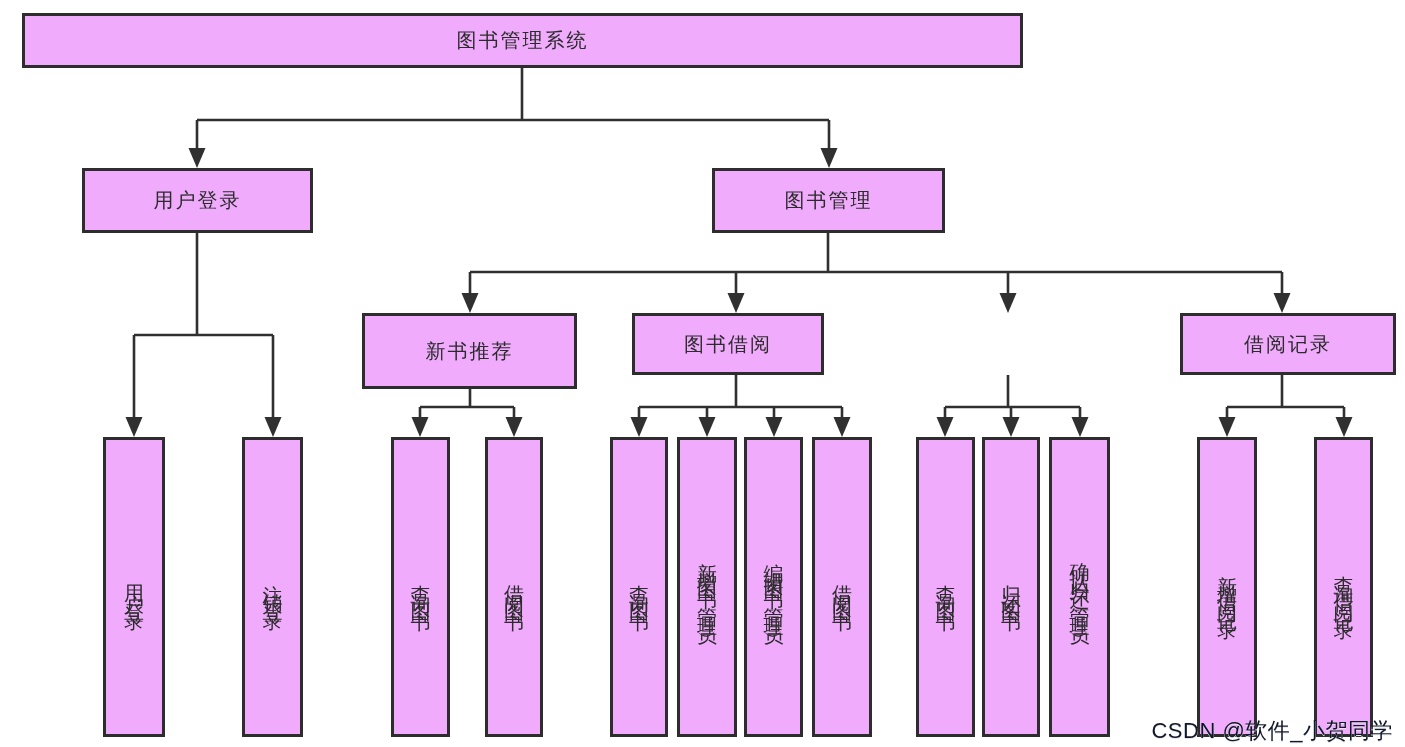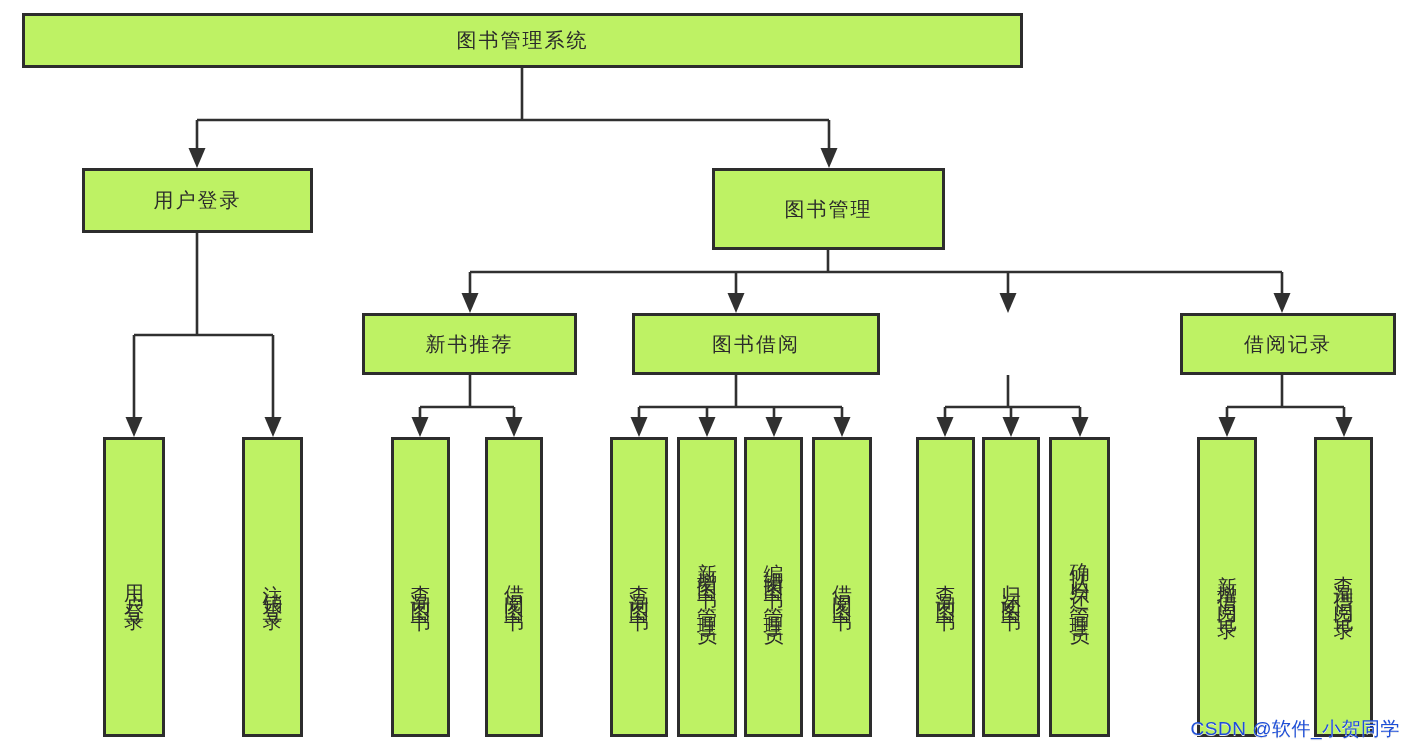--- a/index.html
+++ b/index.html
@@ -20,21 +20,21 @@
     width: 1405px; height: 747px;
   }
   .connectors {
     position: absolute;
     left: 0; top: 0;
     pointer-events: none;
   }
   .node {
     position: absolute;
     box-sizing: border-box;
-    background: #bef264;
+    background: #f0abfc;
     border: 3px solid #2d2d2d;
     display: flex;
     align-items: center;
     justify-content: center;
     color: #2b2b2b;
   }
   .h-node {
     font-size: 20px;
     letter-spacing: 2px;
     white-space: nowrap;
@@ -43,23 +43,23 @@
     writing-mode: vertical-rl;
     text-orientation: mixed;
     font-size: 20px;
     line-height: 1.05;
     letter-spacing: 9px;
     color: #2b2b2b;
   }
   .watermark {
     position: absolute;
     top: 716px;
-    right: 5px;
-    font-size: 19px;
-    color: #1d4ed8;
+    right: 12px;
+    font-size: 22px;
+    color: #0f172a;
     letter-spacing: 0.5px;
     white-space: nowrap;
     z-index: 5;
     text-shadow: 0 1px 0 #e8e8e8;
   }
 </style>
 </head>
 <body>
 
 <div class="stage">
@@ -100,28 +100,28 @@
     </g>
   </svg>
 
   <div class="node h-node" style="left:22px; top:13px; width:1001px; height:55px;">
     <span>图书管理系统</span>
   </div>
 
   <div class="node h-node" style="left:82px; top:168px; width:231px; height:65px;">
     <span>用户登录</span>
   </div>
-  <div class="node h-node" style="left:712px; top:168px; width:233px; height:82px;">
+  <div class="node h-node" style="left:712px; top:168px; width:233px; height:65px;">
     <span>图书管理</span>
   </div>
 
-  <div class="node h-node" style="left:362px; top:313px; width:215px; height:62px;">
+  <div class="node h-node" style="left:362px; top:313px; width:215px; height:76px;">
     <span>新书推荐</span>
   </div>
-  <div class="node h-node" style="left:632px; top:313px; width:248px; height:62px;">
+  <div class="node h-node" style="left:632px; top:313px; width:192px; height:62px;">
     <span>图书借阅</span>
   </div>
   <div class="node h-node" style="left:1172px; top:313px; width:216px; height:62px;margin-left:8px;">
     <span>借阅记录</span>
   </div>
 
   <div class="node leaf" style="left:103px; top:437px; width:62px; height:300px;">
     <span class="vtext">用户登录</span>
   </div>
   <div class="node leaf" style="left:242px; top:437px; width:61px; height:300px;">

